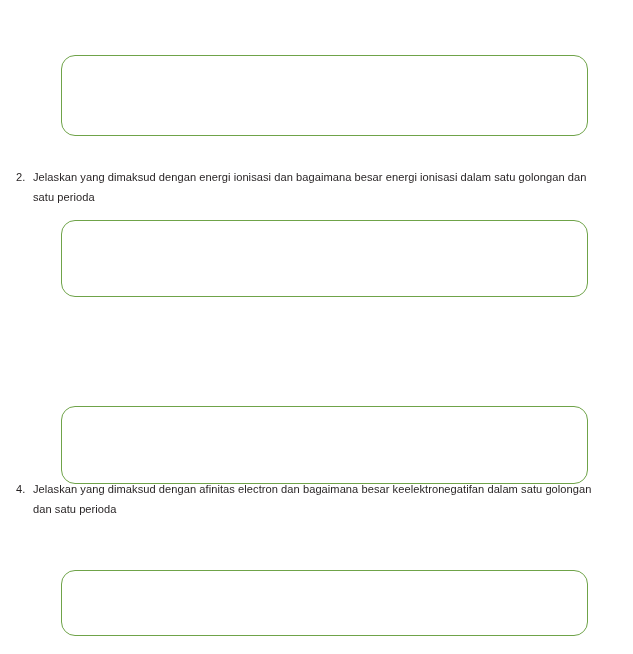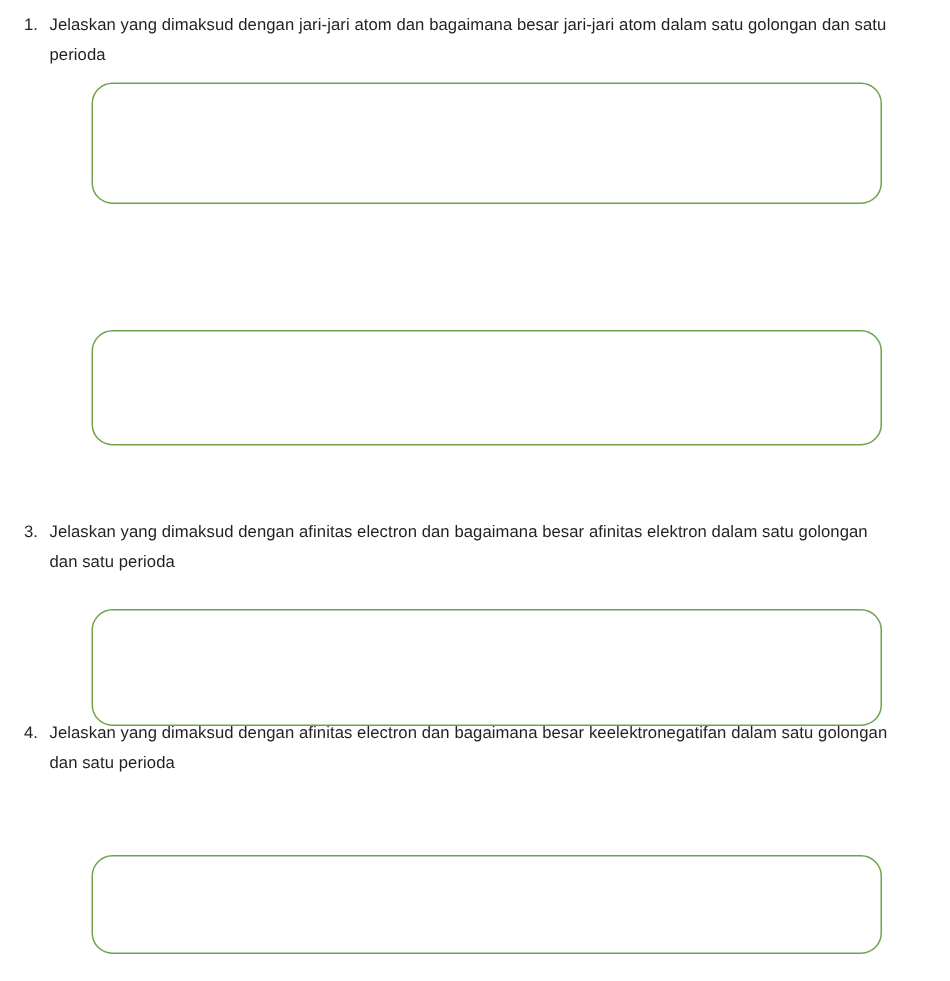--- a/index.html
+++ b/index.html
@@ -61,30 +61,27 @@
   .box1 { top: 55px;  height: 81px; }
   .box2 { top: 220px; height: 77px; }
   .box3 { top: 406px; height: 78px; }
   .box4 { top: 570px; height: 66px; }
 </style>
 </head>
 <body>
 
 <div id="page">
 
-  <div class="question-block q1">
-    <p class="question-text"><span class="qnum">1.</span><span class="qbody">Jelaskan yang dimaksud dengan jari-jari atom dan bagaimana besar jari-jari atom dalam satu golongan dan satu perioda</span></p>
-  </div>
   <div class="answer-box box1"></div>
 
+  <div class="question-block q2">
+    <p class="question-text"><span class="qnum">2.</span><span class="qbody">Jelaskan yang dimaksud dengan energi ionisasi dan bagaimana besar energi ionisasi dalam satu golongan dan satu perioda</span></p>
+  </div>
   <div class="answer-box box2"></div>
 
-  <div class="question-block q3">
-    <p class="question-text"><span class="qnum">3.</span><span class="qbody">Jelaskan yang dimaksud dengan afinitas electron dan bagaimana besar afinitas elektron dalam satu golongan dan satu perioda</span></p>
-  </div>
   <div class="answer-box box3"></div>
 
   <div class="question-block q4">
     <p class="question-text"><span class="qnum">4.</span><span class="qbody">Jelaskan yang dimaksud dengan afinitas electron dan bagaimana besar keelektronegatifan dalam satu golongan dan satu perioda</span></p>
   </div>
   <div class="answer-box box4"></div>
 
 </div>
 
 </body></html>

